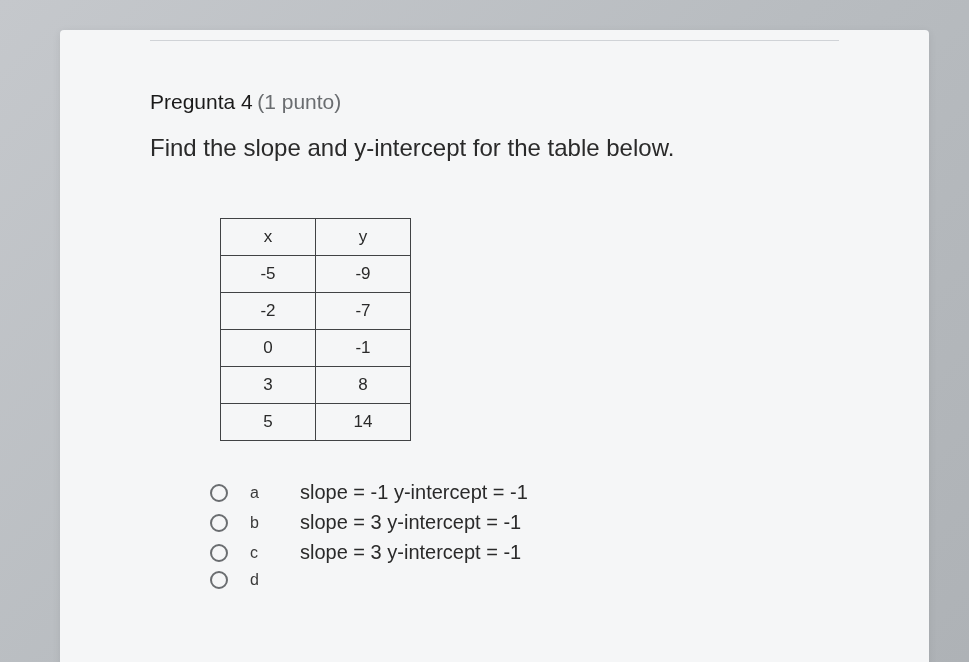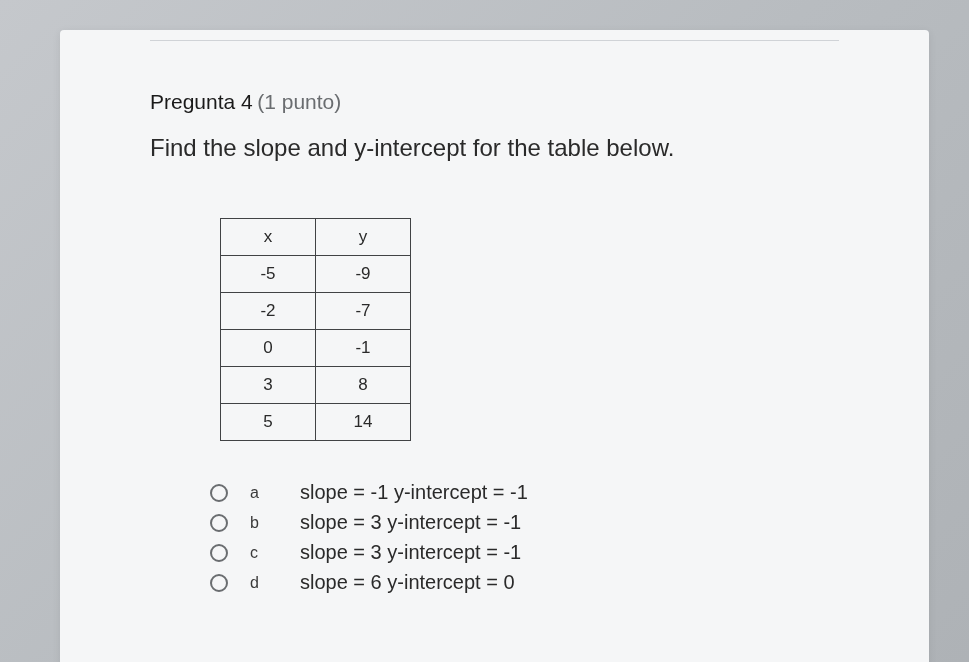--- a/index.html
+++ b/index.html
@@ -156,17 +156,16 @@
       <span class="option-text">slope = 3 y-intercept = -1</span>
     </div>
     <div class="option-row">
       <div class="radio-circle"></div>
       <span class="option-letter">c</span>
       <span class="option-text">slope = 3 y-intercept = -1</span>
     </div>
     <div class="option-row">
       <div class="radio-circle"></div>
       <span class="option-letter">d</span>
-      <span class="option-text">slope = 6 y-intercept = 0</span>
     </div>
   </div>
 
 </div>
 
 </body></html>

